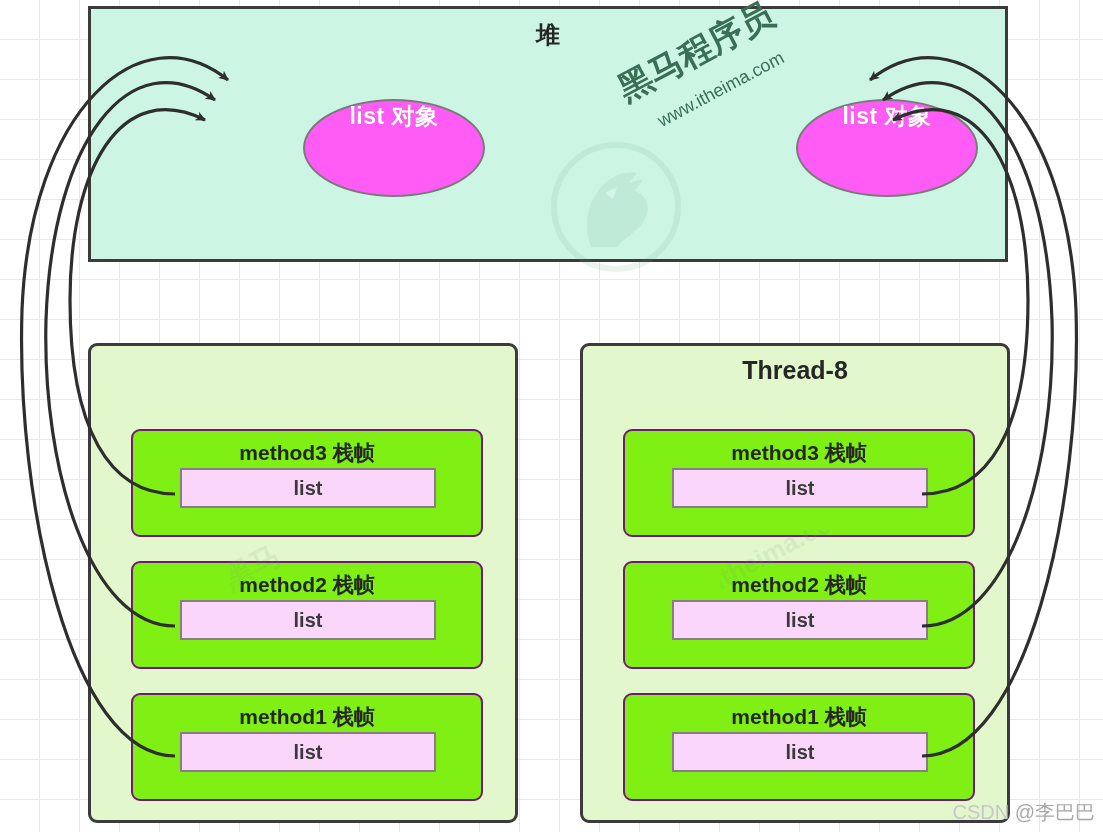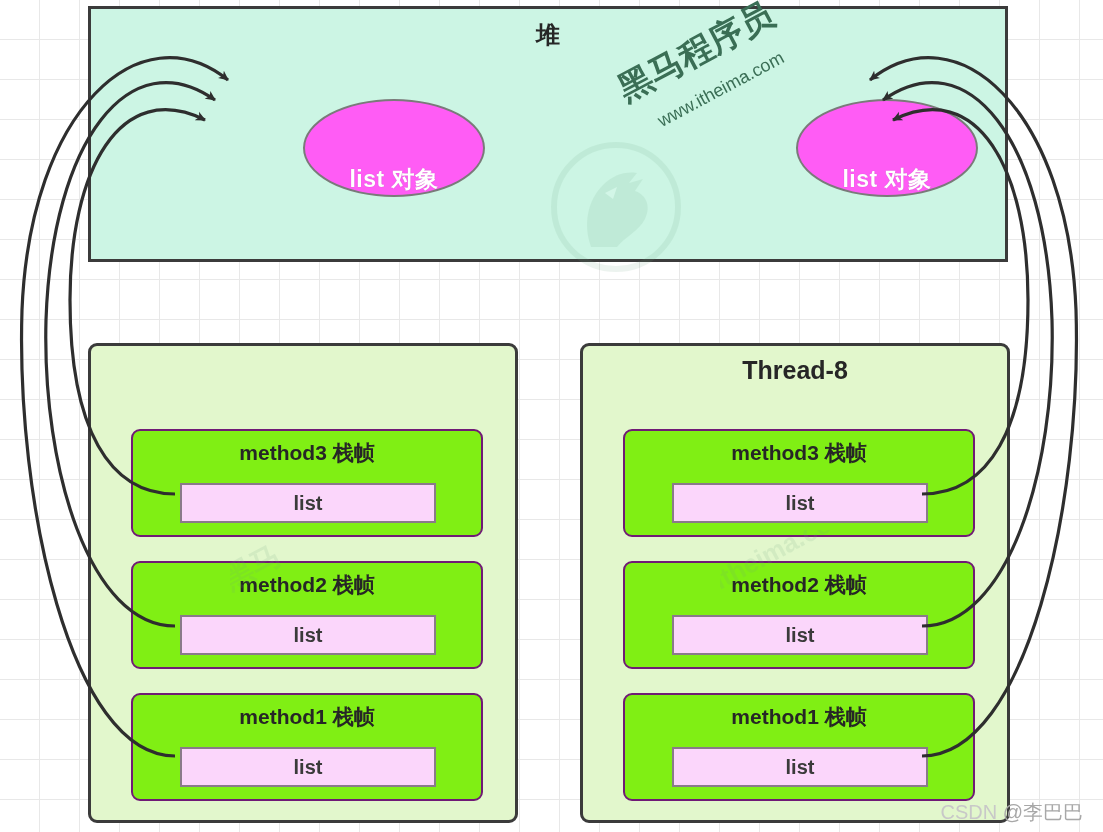--- a/index.html
+++ b/index.html
@@ -28,21 +28,21 @@
   }
   #heap-title{
     position:absolute;left:0;top:10px;width:100%;
     text-align:center;font-size:24px;font-weight:bold;color:#262626;
   }
   .heap-obj{
     position:absolute;width:178px;height:94px;
     background:#ff5cf5;
     border:2px solid #7a7a7a;
     border-radius:50%;
-    display:flex;align-items:flex-end;justify-content:center;
+    display:flex;align-items:flex-start;justify-content:center;
     color:#ffffff;font-size:23px;font-weight:bold;
     letter-spacing:0.5px;
     text-shadow:0 0 1px rgba(0,0,0,.25);
   }
   #heap-obj-left{left:212px;top:90px;}
   #heap-obj-right{left:705px;top:90px;}
 
   
   .thread{
     top:343px;width:430px;height:480px;
@@ -65,21 +65,21 @@
     border-radius:9px;
   }
   .frame-0{top:83px;}
   .frame-1{top:215px;}
   .frame-2{top:347px;}
   .frame-title{
     position:absolute;left:0;top:8px;width:100%;
     text-align:center;font-size:21px;font-weight:bold;color:#262626;
   }
   .frame-var{
-    position:absolute;left:47px;top:52px;width:252px;height:36px;
+    position:absolute;left:47px;top:37px;width:252px;height:36px;
     background:#fbd6fb;
     border:2px solid #8a7a8a;
     display:flex;align-items:center;justify-content:center;
     font-size:20px;font-weight:bold;color:#3a3a3a;
   }
 
   
   #arrows{position:absolute;left:0;top:0;width:1103px;height:832px;pointer-events:none;}
 
   
@@ -90,21 +90,21 @@
   .wm-text{
     position:absolute;font-size:30px;font-weight:bold;color:#3a6e55;
     transform:rotate(-28deg);white-space:nowrap;
   }
   #wm-brand{left:520px;top:20px;font-size:34px;}
   #wm-url{left:560px;top:70px;font-size:18px;font-weight:normal;}
   .wm-faint{opacity:.13;pointer-events:none;position:absolute;}
   #wm-stack-left{left:230px;top:530px;}
   #wm-stack-right{left:720px;top:530px;}
   #csdn{
-    position:absolute;right:20px;bottom:6px;
+    position:absolute;right:8px;bottom:6px;
     font-size:20px;color:#a8a8a8;white-space:nowrap;
   }
   #csdn .tag{color:#c8c8c8;}
 </style>
 </head>
 <body>
 
 <div id="canvas"></div>
 
 <div class="box" id="heap">

